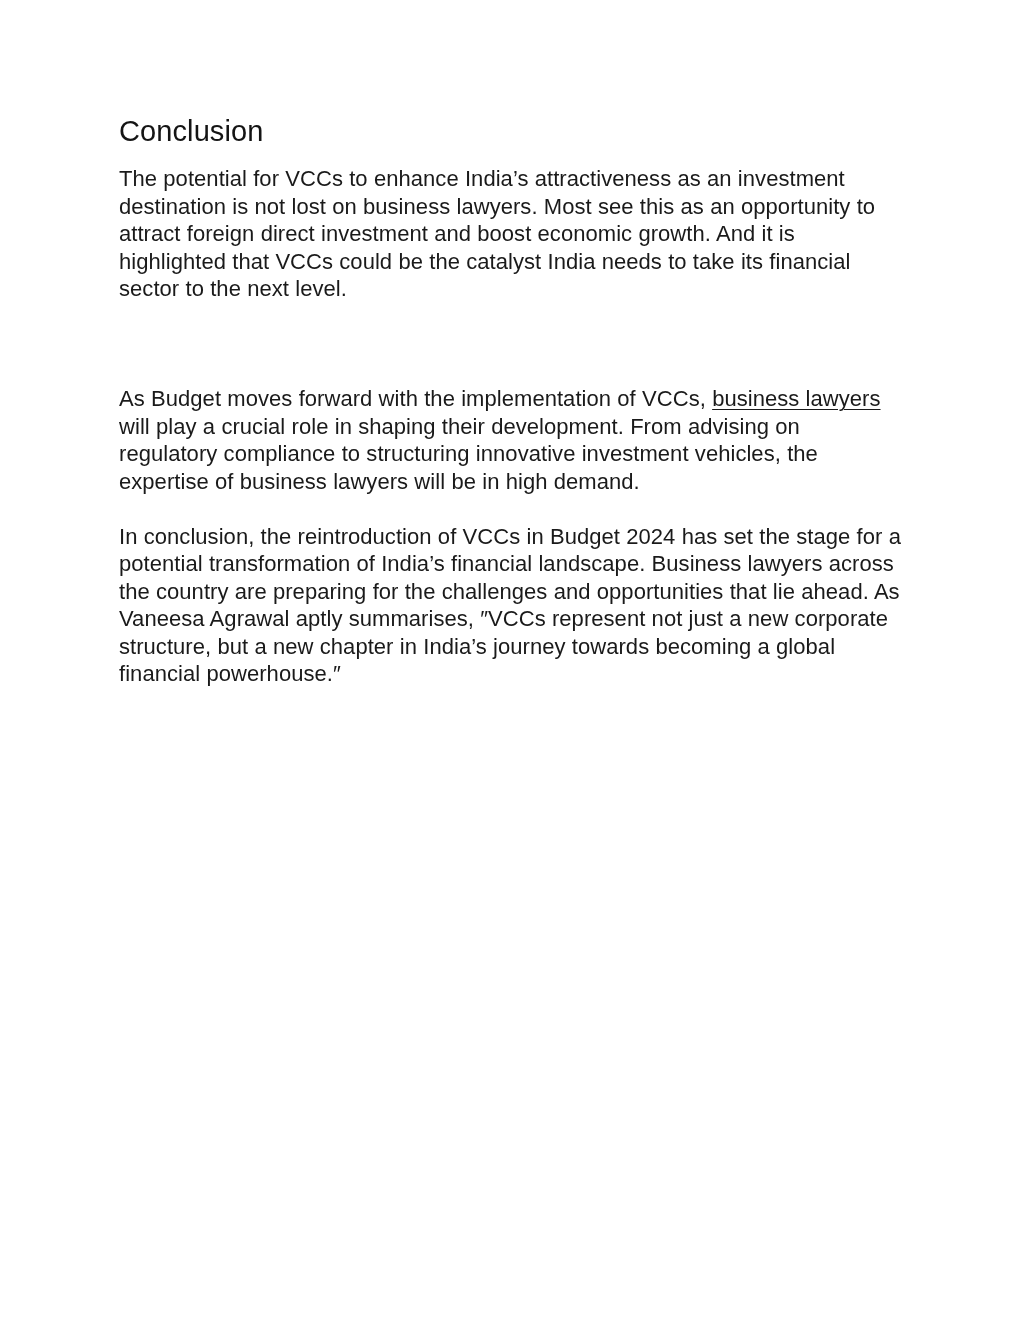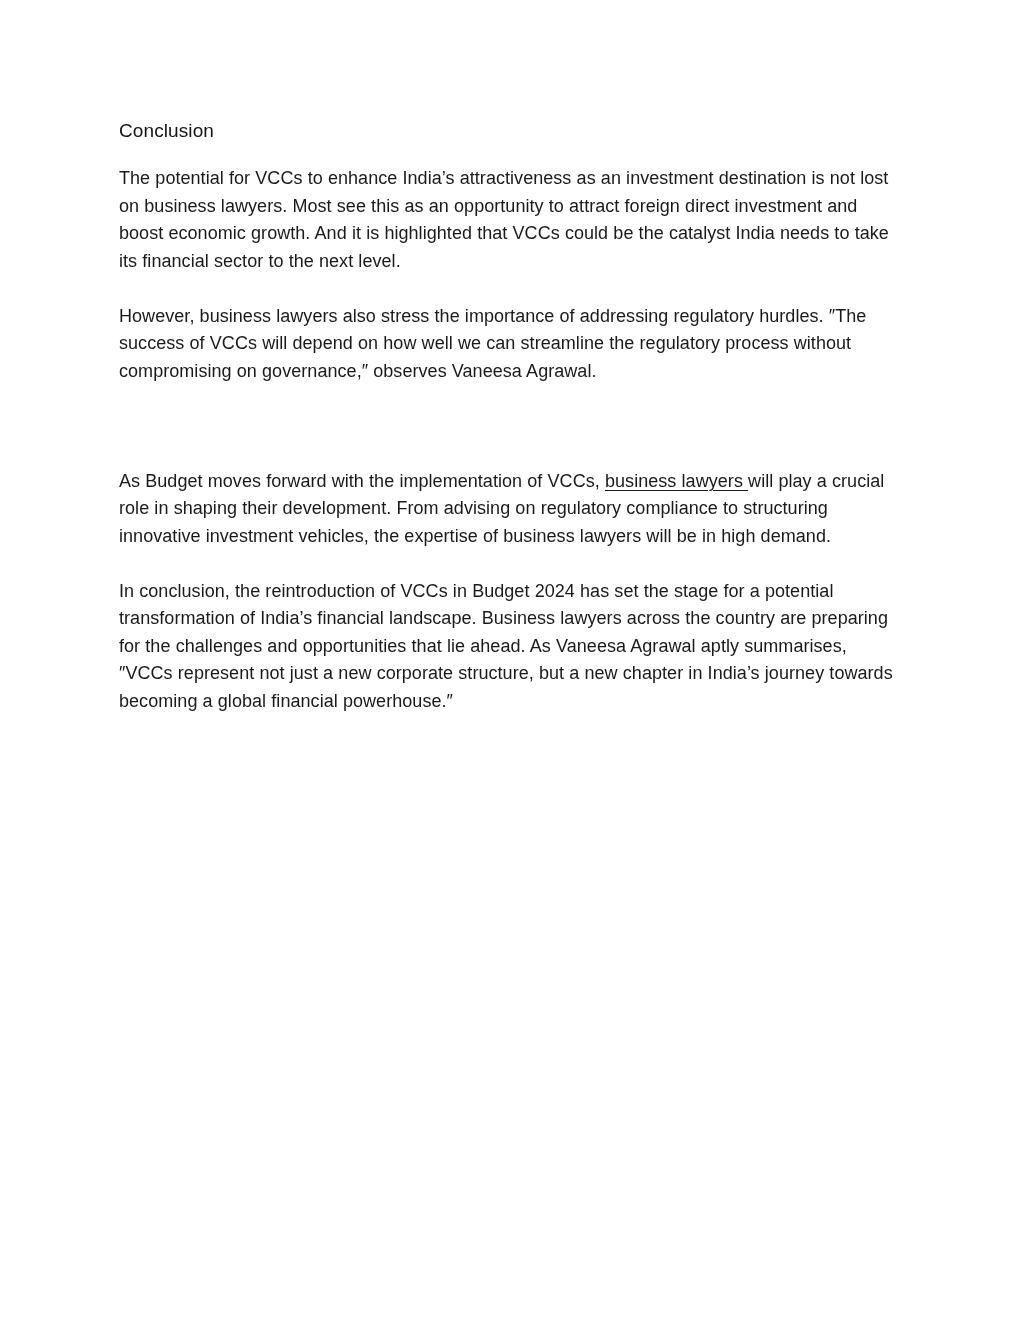--- a/index.html
+++ b/index.html
@@ -25,31 +25,31 @@
   }
 
   .article {
     position: absolute;
     left: 119px;
     top: 113px;
     width: 782px;
   }
 
   .article-title {
-    font-size: 19px;
+    font-size: 29px;
     font-weight: 400;
     line-height: 36px;
     color: #141414;
     letter-spacing: 0.1px;
     margin: 0 0 16px 0;
     padding: 0;
   }
 
   .body-text {
-    font-size: 18px;
+    font-size: 22px;
     font-weight: 400;
     line-height: 27.5px;
     color: #1a1a1a;
     letter-spacing: 0.05px;
     margin: 0;
     padding: 0;
     text-align: left;
     word-spacing: 0.1px;
   }
 
@@ -79,21 +79,20 @@
 <body>
 
 <div class="page">
 
   <article class="article">
 
     <h1 class="article-title">Conclusion</h1>
 
     <p class="body-text">The potential for VCCs to enhance India’s attractiveness as an investment destination is not lost on business lawyers. Most see this as an opportunity to attract foreign direct investment and boost economic growth. And it is highlighted that VCCs could be the catalyst India needs to take its financial sector to the next level.</p>
 
-    <p class="body-text">However, business lawyers also stress the importance of addressing regulatory hurdles. ″The success of VCCs will depend on how well we can streamline the regulatory process without compromising on governance,″ observes Vaneesa Agrawal.</p>
 
     <p class="body-text spacer-para">&nbsp;</p>
 
     <p class="body-text"><span>As Budget moves forward with the implementation of VCCs, </span><a class="inline-link" href="#">business lawyers </a><span>will play a crucial role in shaping their development. From advising on regulatory compliance to structuring innovative investment vehicles, the expertise of business lawyers will be in high demand.</span></p>
 
     <p class="body-text">In conclusion, the reintroduction of VCCs in Budget 2024 has set the stage for a potential transformation of India’s financial landscape. Business lawyers across the country are preparing for the challenges and opportunities that lie ahead. As Vaneesa Agrawal aptly summarises, ″VCCs represent not just a new corporate structure, but a new chapter in India’s journey towards becoming a global financial powerhouse.″</p>
 
   </article>
 
 </div>

